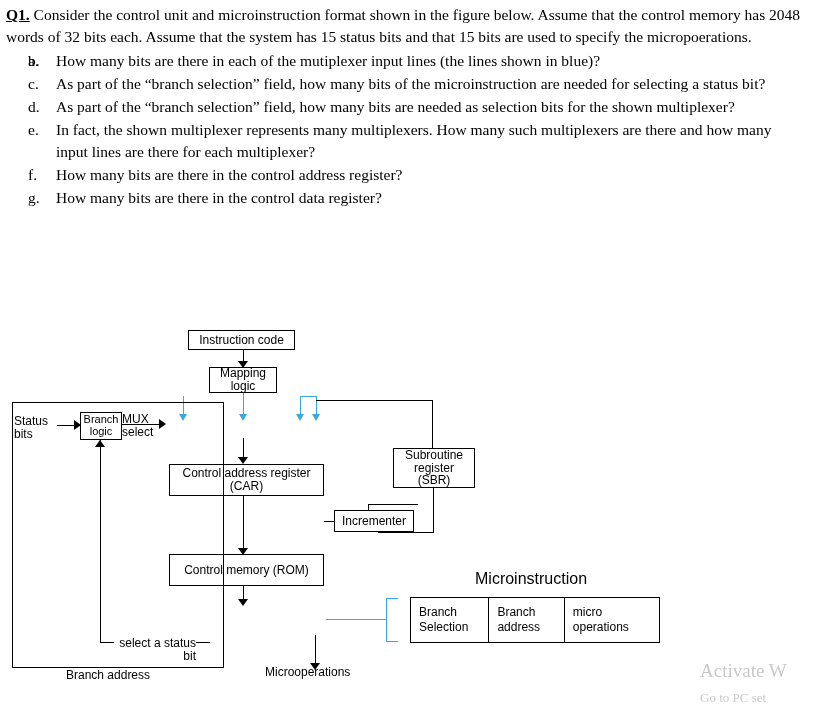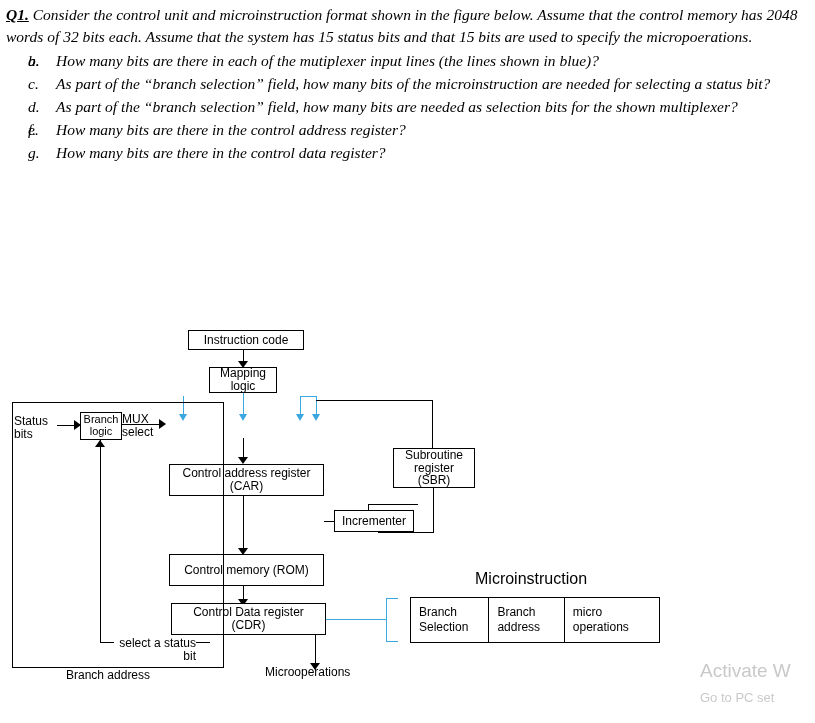--- a/index.html
+++ b/index.html
@@ -15,21 +15,20 @@
     color: #000000;
     overflow: hidden;
   }
   .question-block {
     position: absolute;
     left: 6px;
     top: 4px;
     width: 800px;
     font-size: 15.5px;
     line-height: 1.42;
-    font-style: italic;
   }
   .q-intro {
     margin: 0 0 2px 0;
   }
   .q-label {
     font-weight: bold;
     text-decoration: underline;
   }
   ol.parts {
     list-style: none;
@@ -160,21 +159,21 @@
   .bracket {
     position: absolute;
     border: 1.6px solid #3aa8e0;
     border-right: none;
     box-sizing: border-box;
     background: transparent;
   }
   .watermark {
     position: absolute;
     color: #c9c9c9;
-    font-family: Liberation Sans, sans-serif;
+    font-family: Liberation Serif, serif;
   }
   .wm1 { font-size: 19px; }
   .wm2 { font-size: 13px; text-align: center; }
 </style>
 </head>
 <body>
 
 <div class="question-block">
   <p class="q-intro">
     <span class="q-label">Q1.</span><span> Consider the control unit and microinstruction format shown in the figure below. Assume that the control memory has 2048 words of 32 bits each. Assume that the system has 15 status bits and that 15 bits are used to specify the micropoerations.</span>
@@ -190,35 +189,36 @@
     <li>
       <span class="marker">c.</span>
       <span>As part of the “branch selection” field, how many bits of the microinstruction are needed for selecting a status bit?</span>
     </li>
     <li>
       <span class="marker">d.</span>
       <span>As part of the “branch selection” field, how many bits are needed as selection bits for the shown multiplexer?</span>
     </li>
     <li>
       <span class="marker">e.</span>
+      <span>In fact, the shown multiplexer represents many multiplexers. How many such multiplexers are there and how many input lines are there for each multiplexer?</span>
     </li>
     <li>
       <span class="marker">f.</span>
       <span>How many bits are there in the control address register?</span>
     </li>
     <li>
       <span class="marker">g.</span>
       <span>How many bits are there in the control data register?</span>
     </li>
   </ol>
 </div>
 
 <div class="diagram">
 
-  <div class="box" style="left:188px; top:10px; width:116px; height:20px;">
+  <div class="box" style="left:188px; top:10px; width:107px; height:20px;">
     <span>Instruction code</span>
   </div>
 
   <div class="line-v" style="left:243px; top:30px; height:12px;"></div>
   <div class="arrow-down" style="left:238px; top:41px;"></div>
 
   <div class="box" style="left:209px; top:47px; width:68px; height:26px; flex-direction:column; justify-content:center;">
     <span class="two-line">Mapping</span>
     <span class="two-line">logic</span>
   </div>
@@ -285,24 +285,20 @@
   <div class="line-h" style="left:368px; top:184px; width:50px;"></div>
   <div class="line-v" style="left:368px; top:184px; height:6px;"></div>
 
   <div class="box" style="left:169px; top:234px; width:155px; height:32px;">
     <span>Control memory (ROM)</span>
   </div>
 
   <div class="line-v" style="left:243px; top:266px; height:14px;"></div>
   <div class="arrow-down" style="left:238px; top:279px;"></div>
 
-  <div class="box" style="left:171px; top:283px; width:155px; height:32px; flex-direction:column; justify-content:center;">
-    <span class="two-line">Control Data register</span>
-    <span class="two-line">(CDR)</span>
-  </div>
 
   <div class="blue-h" style="left:326px; top:299px; width:60px;"></div>
   <div class="bracket" style="left:386px; top:278px; width:12px; height:44px;"></div>
 
   <div class="lbl" style="left:112px; top:317px; text-align:right; width:84px;">
     <span>select a status</span><br>
     <span>bit</span>
   </div>
   <div class="line-h" style="left:196px; top:322px; width:14px;"></div>
   <div class="line-v" style="left:100px; top:120px; height:202px;"></div>

